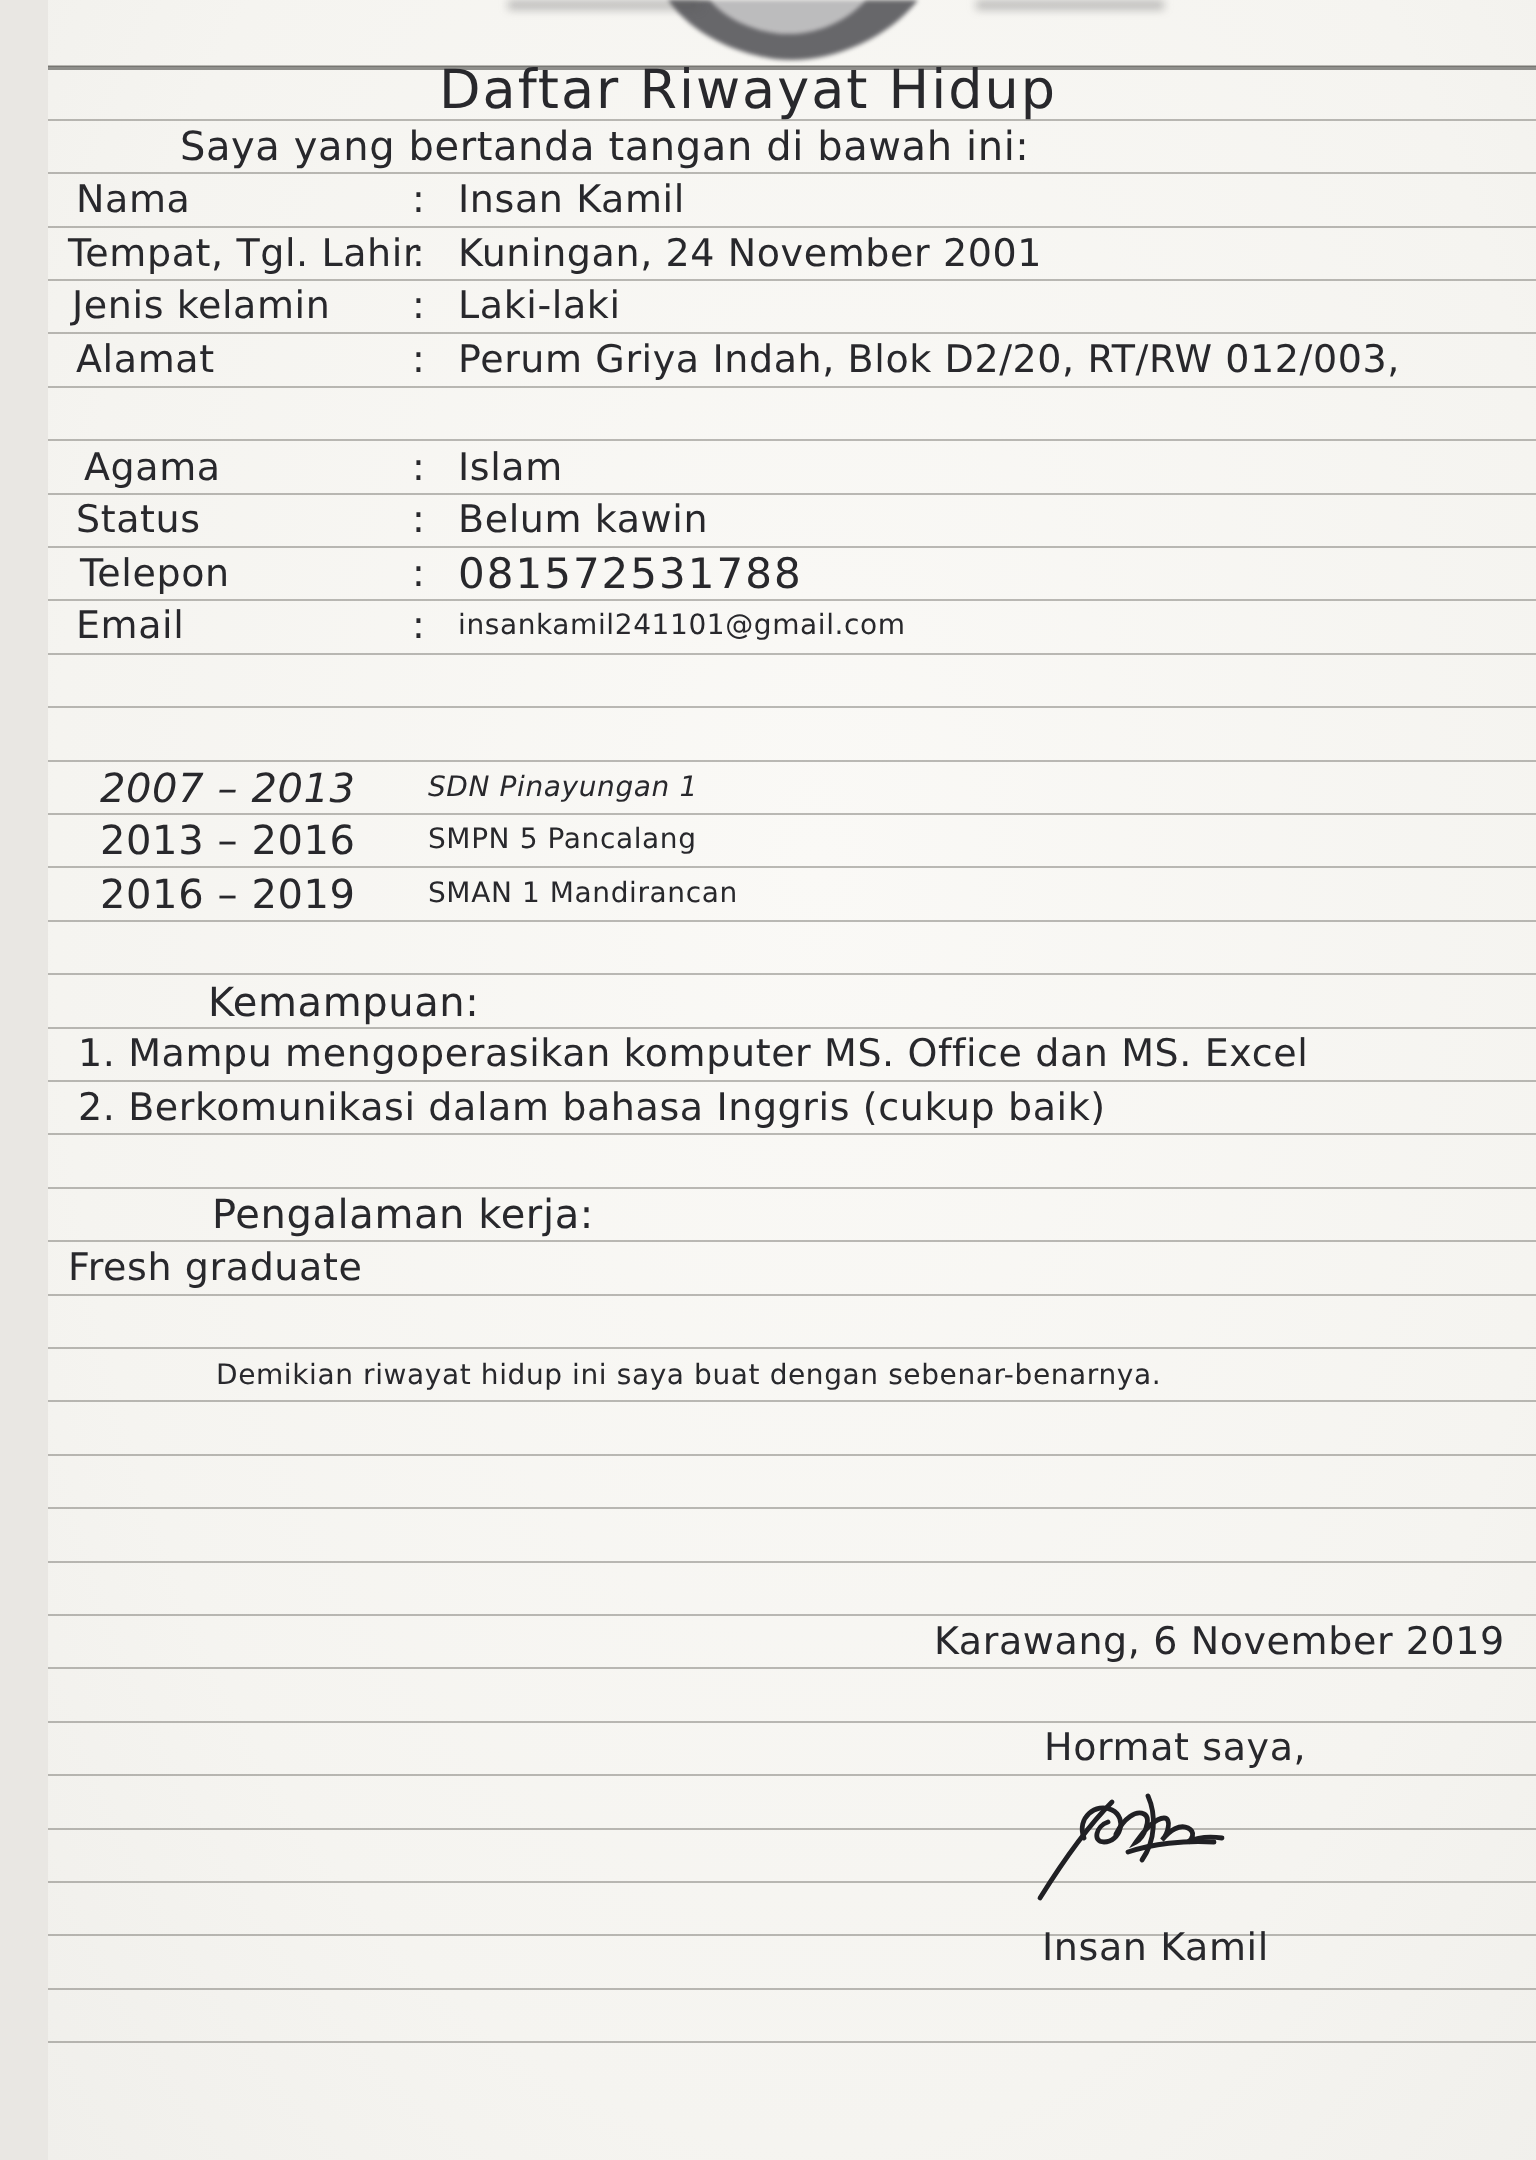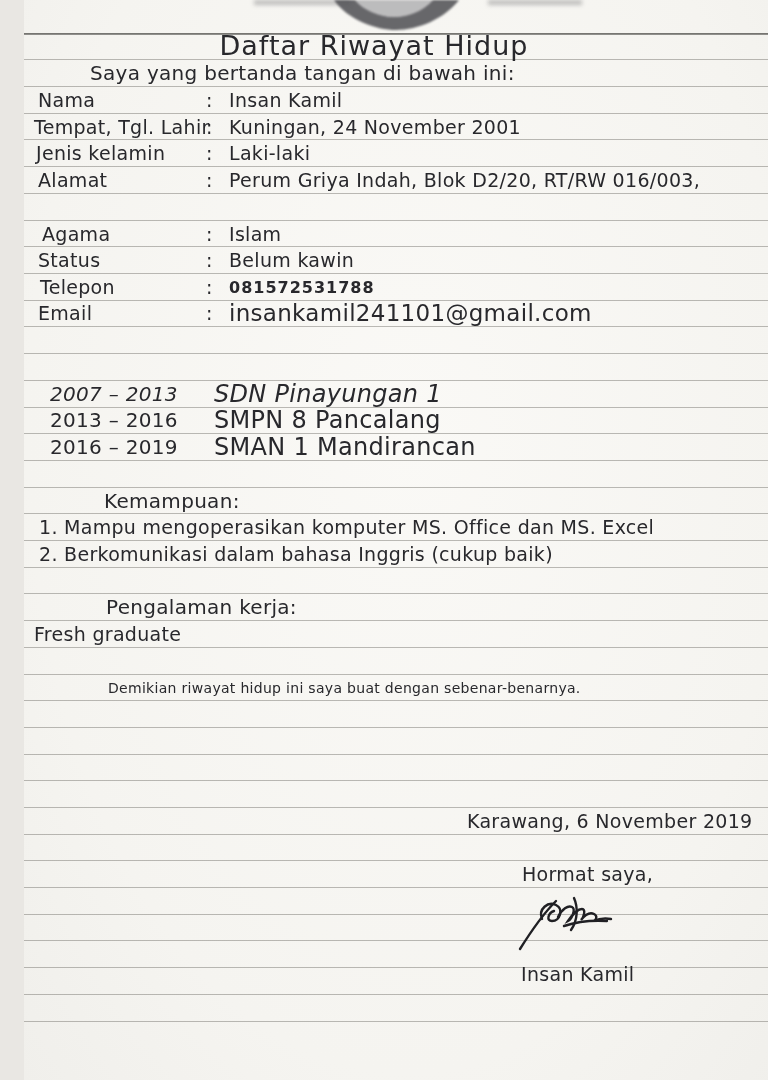--- a/index.html
+++ b/index.html
@@ -35,21 +35,21 @@
   .hw > span{position:absolute;bottom:1px;}
   .title{
     position:absolute;top:30px;left:0;width:700px;height:32px;
     text-align:center;font-size:27px;letter-spacing:1px;line-height:32px;
   }
   .heading{font-size:20px;}
   .flabel{left:14px;}
   .fcolon{left:182px;}
   .fvalue{left:205px;}
   .eyears{left:26px;font-size:20px;}
-  .eschool{left:190px;font-size:24px;}
+  .eschool{left:190px;font-size:14px;}
   .sig-svg{position:absolute;left:490px;top:893px;}
   .artifact-svg{position:absolute;left:0;top:0;filter:blur(1.1px);}
 </style>
 </head>
 <body>
 
 <div class="paper">
 
   <div class="ruled"></div>
   <div class="topline"></div>
@@ -78,50 +78,50 @@
     <span class="fvalue">Kuningan, 24 November 2001</span>
   </div>
   <div class="hw" style="top:140px;left:0;right:0;">
     <span class="flabel" style="left:12px;">Jenis kelamin</span>
     <span class="fcolon">:</span>
     <span class="fvalue">Laki-laki</span>
   </div>
   <div class="hw" style="top:167px;left:0;right:0;">
     <span class="flabel">Alamat</span>
     <span class="fcolon">:</span>
-    <span class="fvalue">Perum Griya Indah, Blok D2/20, RT/RW 016/003,</span>
+    <span class="fvalue">Perum Griya Indah, Blok D2/20, RT/RW 012/003,</span>
   </div>
   <div class="hw" style="top:221px;left:0;right:0;">
     <span class="flabel" style="left:18px;">Agama</span>
     <span class="fcolon">:</span>
     <span class="fvalue">Islam</span>
   </div>
   <div class="hw" style="top:247px;left:0;right:0;">
     <span class="flabel">Status</span>
     <span class="fcolon">:</span>
     <span class="fvalue">Belum kawin</span>
   </div>
   <div class="hw" style="top:274px;left:0;right:0;">
     <span class="flabel" style="left:16px;">Telepon</span>
     <span class="fcolon">:</span>
-    <span class="fvalue" style="font-size:16px;letter-spacing:1px;font-weight:bold;">081572531788</span>
+    <span class="fvalue" style="font-size:21px;letter-spacing:1px;">081572531788</span>
   </div>
   <div class="hw" style="top:300px;left:0;right:0;">
     <span class="flabel">Email</span>
     <span class="fcolon">:</span>
-    <span class="fvalue" style="font-size:23px;">insankamil241101@gmail.com</span>
+    <span class="fvalue" style="font-size:14px;">insankamil241101@gmail.com</span>
   </div>
 
   <div class="hw" style="top:381px;left:0;right:0;font-style:italic;">
     <span class="eyears">2007 – 2013</span>
     <span class="eschool">SDN Pinayungan 1</span>
   </div>
   <div class="hw" style="top:407px;left:0;right:0;text-align:right;">
     <span class="eyears">2013 – 2016</span>
-    <span class="eschool">SMPN 8 Pancalang</span>
+    <span class="eschool">SMPN 5 Pancalang</span>
   </div>
   <div class="hw" style="top:434px;left:0;right:0;">
     <span class="eyears">2016 – 2019</span>
     <span class="eschool">SMAN 1 Mandirancan</span>
   </div>
 
   <div class="hw" style="top:488px;left:0;right:0;">
     <span class="heading" style="left:80px;">Kemampuan:</span>
   </div>
   <div class="hw" style="top:514px;left:0;right:0;">

